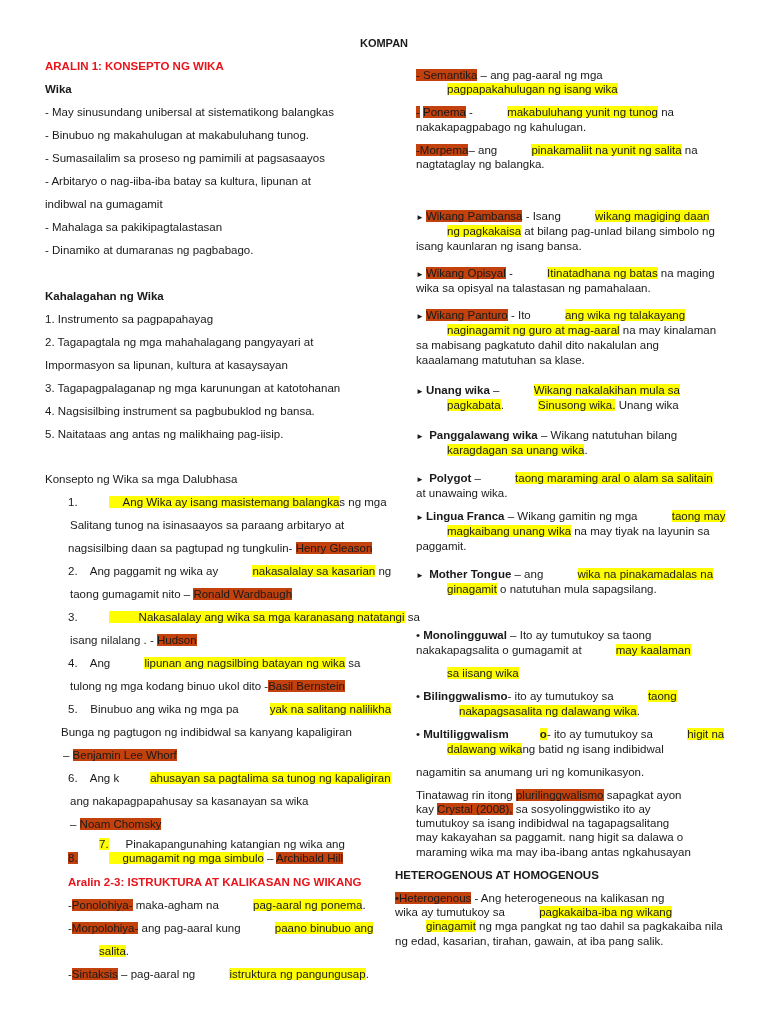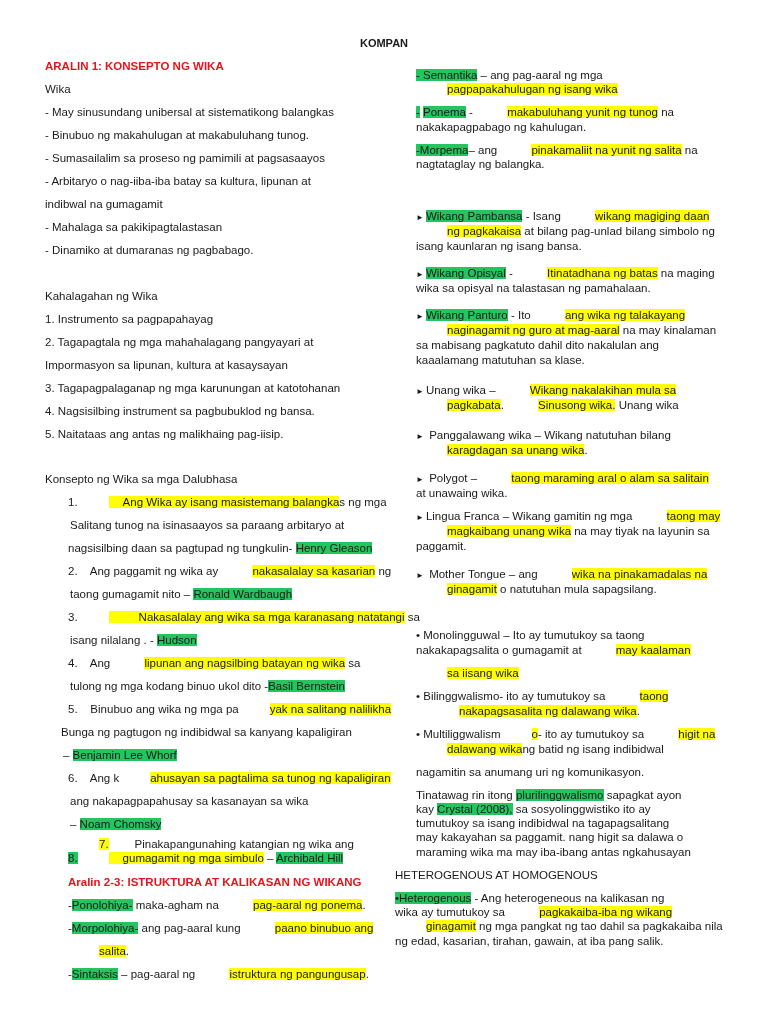--- a/index.html
+++ b/index.html
@@ -1,23 +1,23 @@
 <!DOCTYPE html>
 <html><head>
 <meta charset="utf-8">
 <style>
   html, body { margin:0; padding:0; background:#ffffff; }
   body { width:768px; height:1024px; position:relative; overflow:hidden;
          font-family:"Liberation Sans", sans-serif; color:#1a1a1a; font-size:11.5px; }
   .title { position:absolute; top:37px; left:0; width:768px; text-align:center; font-weight:bold; font-size:11px; }
   .line { position:absolute; white-space:nowrap; line-height:14px; }
-  .b { font-weight:normal; }
+  .b { font-weight:bold; }
   .red { color:#e8141b; font-weight:bold; }
   .y { background:#ffff00;margin-left:31px; }
-  .c { background:#22c55e; }
+  .c { background:#c2410c; }
   .arrow { font-size:8px; margin-right:2px; }
 </style>
 </head>
 <body>
 
 <div class="title">KOMPAN</div>
 
 <div>
   <div class="line red" style="top:59px;left:45px">ARALIN 1: KONSEPTO NG WIKA</div>
   <div class="line b" style="top:82px;left:45px">Wika</div>
@@ -53,21 +53,21 @@
   <div class="line" style="top:679px;left:70px"><span>tulong ng mga kodang binuo ukol dito -</span><span class="c">Basil Bernstein</span></div>
 
   <div class="line" style="top:702px;left:68px"><span style="white-space:pre">5.    Binubuo ang wika ng mga pa</span><span class="y">yak na salitang nalilikha</span></div>
   <div class="line" style="top:725px;left:61px">Bunga ng pagtugon ng indibidwal sa kanyang kapaligiran</div>
   <div class="line" style="top:748px;left:63px"><span>– </span><span class="c">Benjamin Lee Whorf</span></div>
 
   <div class="line" style="top:771px;left:68px"><span style="white-space:pre">6.    Ang k</span><span class="y">ahusayan sa pagtalima sa tunog ng kapaligiran</span></div>
   <div class="line" style="top:794px;left:70px">ang nakapagpapahusay sa kasanayan sa wika</div>
   <div class="line" style="top:817px;left:70px"><span>– </span><span class="c">Noam Chomsky</span></div>
 
-  <div class="line" style="top:837px;left:68px"><span class="y">7.</span><span style="padding-left:26px">Pinakapangunahing katangian ng wika ang</span></div>
+  <div class="line" style="top:837px;left:68px"><span class="y">7.</span><span style="padding-left:17px">Pinakapangunahing katangian ng wika ang</span></div>
   <div class="line" style="top:851px;left:68px"><span class="c">8.</span><span class="y" style="padding-left:14px">gumagamit ng mga simbulo</span><span> – </span><span class="c">Archibald Hill</span></div>
 
   <div class="line red" style="top:875px;left:68px">Aralin 2-3: ISTRUKTURA AT KALIKASAN NG WIKANG</div>
 
   <div class="line" style="top:898px;left:68px"><span>-</span><span class="c">Ponolohiya-</span><span> maka-agham na </span><span class="y">pag-aaral ng ponema</span><span>.</span></div>
   <div class="line" style="top:921px;left:68px"><span>-</span><span class="c">Morpolohiya-</span><span> ang pag-aaral kung </span><span class="y">paano binubuo ang</span></div>
   <div class="line" style="top:944px;left:68px"><span class="y">salita</span><span>.</span></div>
   <div class="line" style="top:967px;left:68px"><span>-</span><span class="c">Sintaksis</span><span> – pag-aaral ng </span><span class="y">istruktura ng pangungusap</span><span>.</span></div>
 </div>
 

